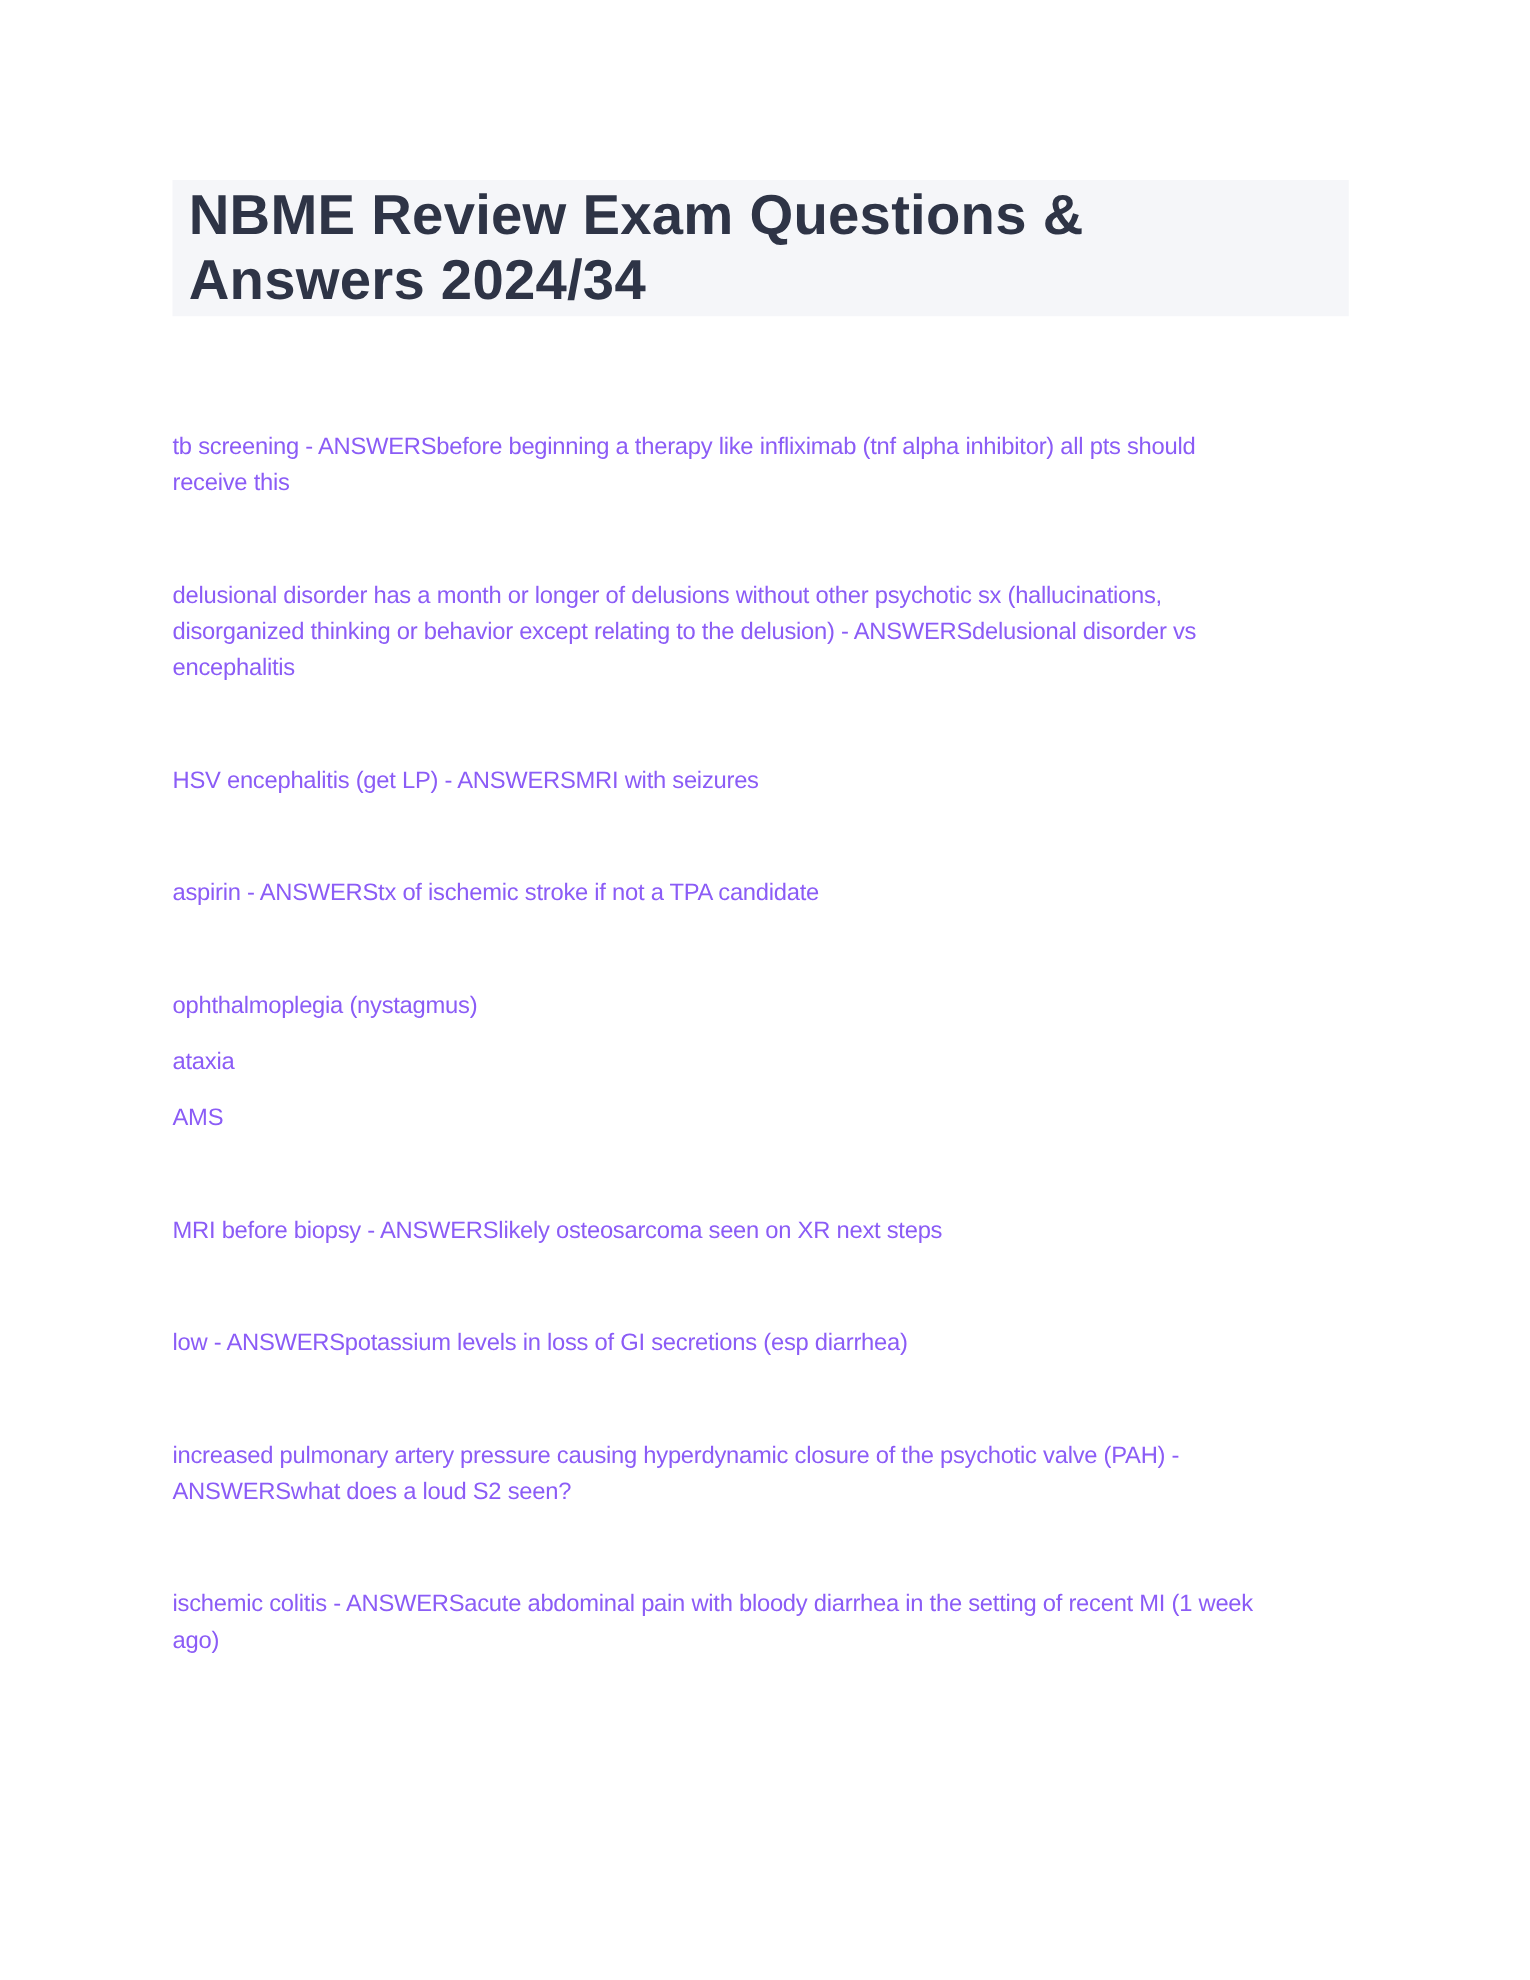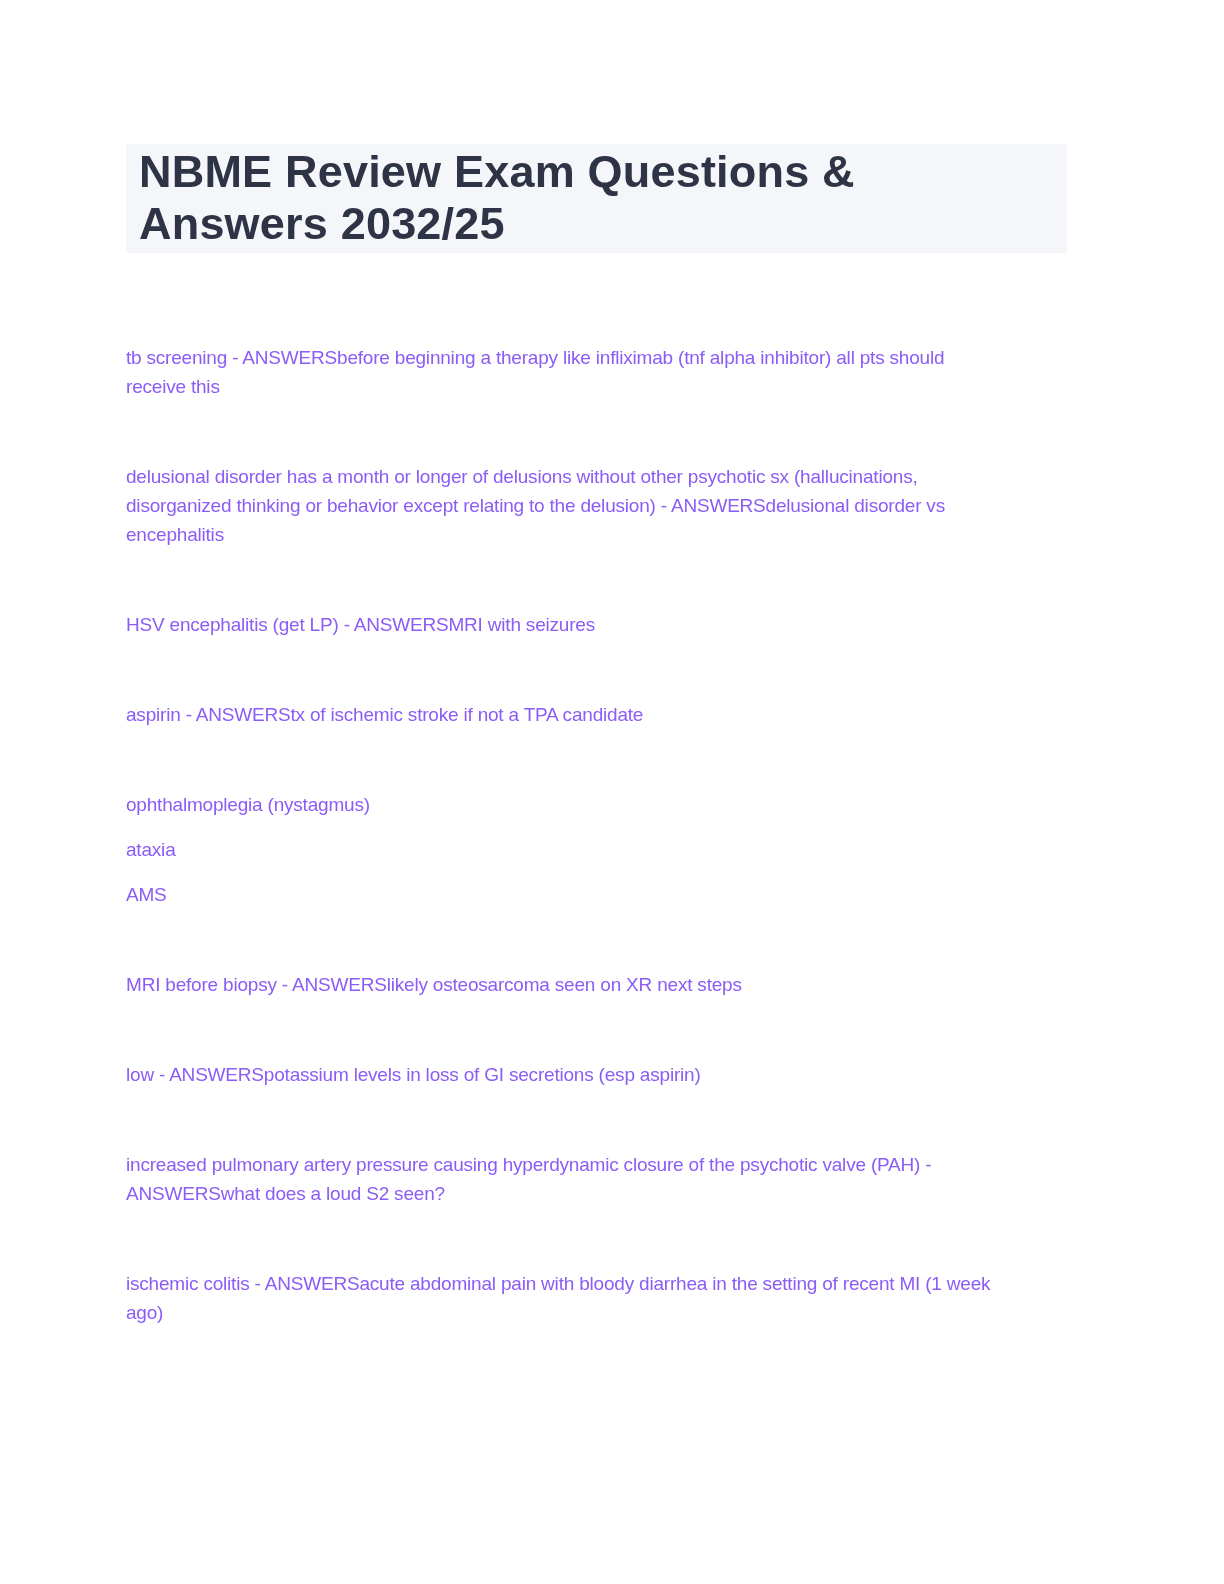--- a/index.html
+++ b/index.html
@@ -10,21 +10,21 @@
   .page {
     position: relative;
     width: 1224px;
     height: 1584px;
     background: #ffffff;
     overflow: hidden;
     font-family: "Liberation Sans", "DejaVu Sans", sans-serif;
   }
   .content {
     position: absolute;
-    left: 126px;
+    left: 138px;
     top: 0;
     width: 941px;
   }
   .title-block {
     margin: 144px 0 0 0;
     padding: 2px 20px 3px 13px;
     font-size: 45px;
     font-weight: bold;
     line-height: 52px;
     letter-spacing: 0.2px;
@@ -46,21 +46,21 @@
     white-space: pre;
   }
 </style>
 </head>
 <body>
 
 <div class="page">
   <div class="content">
     <h1 class="title-block" style="background: rgb(245, 246, 249); color: rgb(46, 52, 70);">
       <span class="title-line">NBME Review Exam Questions &amp;</span>
-      <span class="title-line">Answers 2032/25</span>
+      <span class="title-line">Answers 2024/34</span>
     </h1>
     <div id="body-paragraphs" class="body-paragraphs" style="color: #8b5cf6;">
         <div class="para block">
           <div class="line">tb screening - ANSWERSbefore beginning a therapy like infliximab (tnf alpha inhibitor) all pts should</div>
           <div class="line">receive this</div>
         </div>
         <div class="para block">
           <div class="line">delusional disorder has a month or longer of delusions without other psychotic sx (hallucinations,</div>
           <div class="line">disorganized thinking or behavior except relating to the delusion) - ANSWERSdelusional disorder vs</div>
           <div class="line">encephalitis</div>
@@ -77,21 +77,21 @@
         <div class="para mini">
           <div class="line">ataxia</div>
         </div>
         <div class="para block">
           <div class="line">AMS</div>
         </div>
         <div class="para block">
           <div class="line">MRI before biopsy - ANSWERSlikely osteosarcoma seen on XR next steps</div>
         </div>
         <div class="para block">
-          <div class="line">low - ANSWERSpotassium levels in loss of GI secretions (esp aspirin)</div>
+          <div class="line">low - ANSWERSpotassium levels in loss of GI secretions (esp diarrhea)</div>
         </div>
         <div class="para block">
           <div class="line">increased pulmonary artery pressure causing hyperdynamic closure of the psychotic valve (PAH) -</div>
           <div class="line">ANSWERSwhat does a loud S2 seen?</div>
         </div>
         <div class="para block">
           <div class="line">ischemic colitis - ANSWERSacute abdominal pain with bloody diarrhea in the setting of recent MI (1 week</div>
           <div class="line">ago)</div>
         </div>
       </div>

